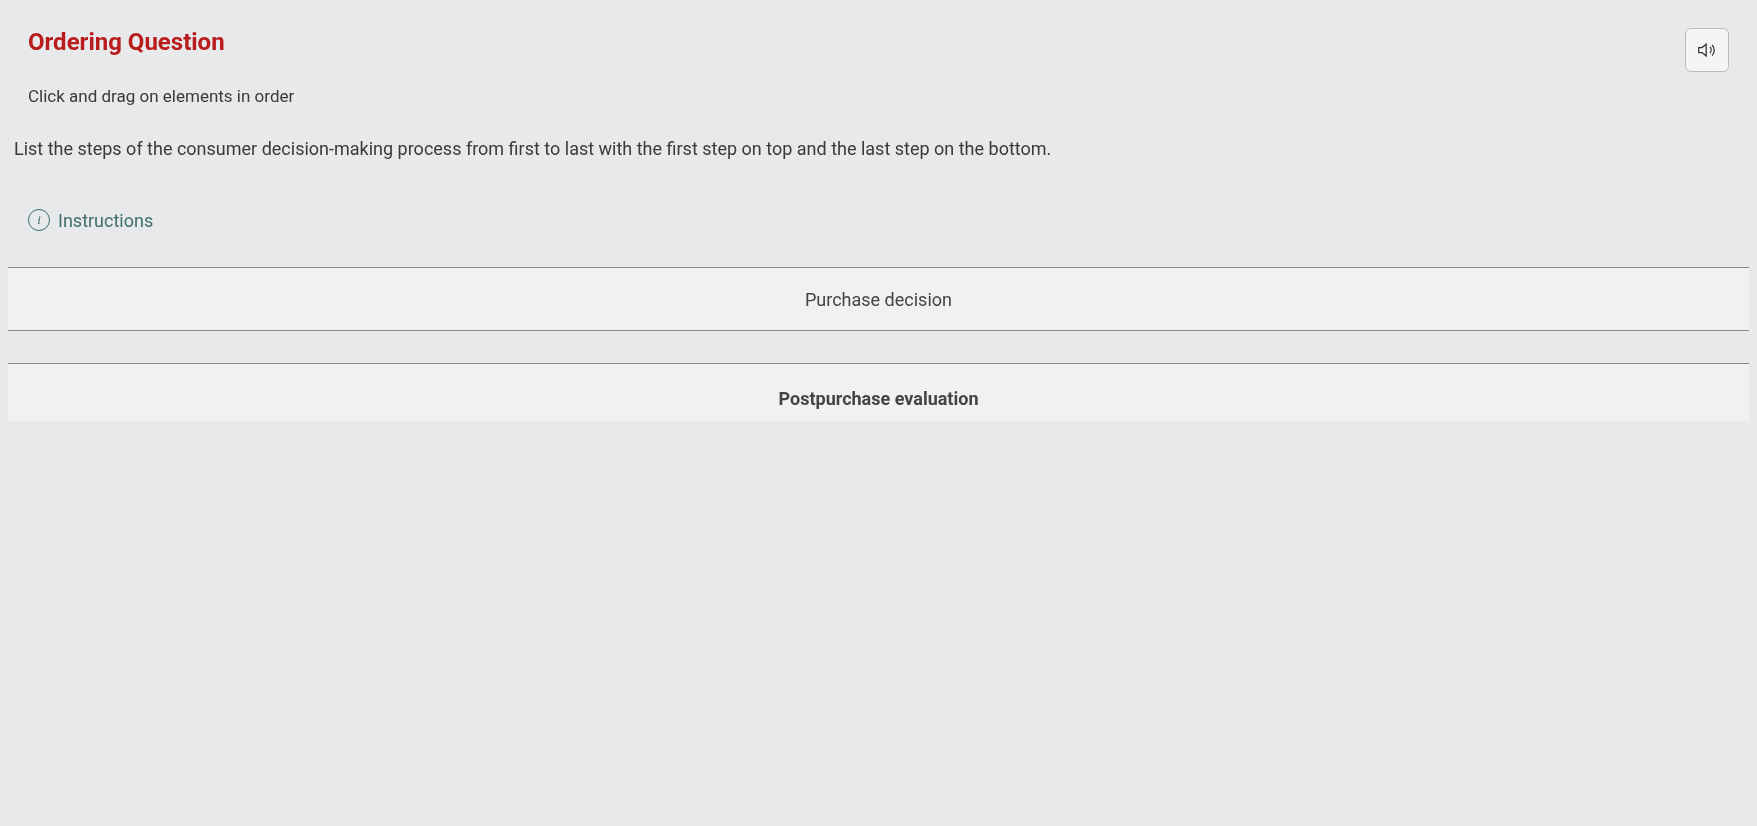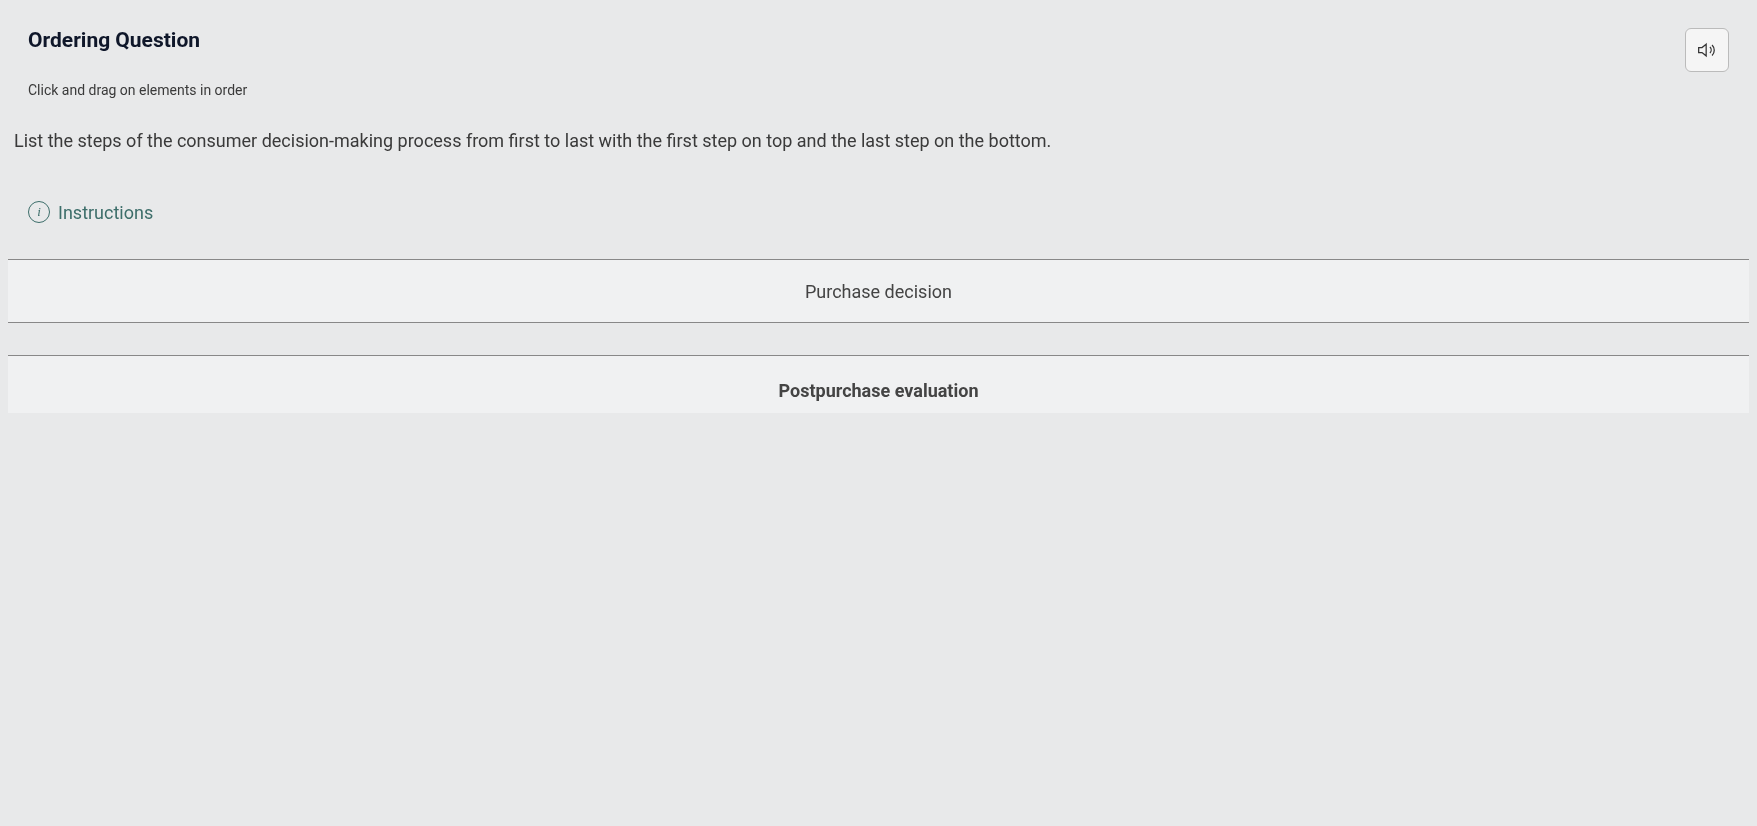--- a/index.html
+++ b/index.html
@@ -22,28 +22,28 @@
       position: relative;
       padding: 0;
     }
     
     .header-section {
       padding: 28px 28px 0 28px;
       position: relative;
     }
     
     .question-type {
-      font-size: 21px;
+      font-size: 24px;
       font-weight: 700;
-      color: #0f172a;
+      color: #b91c1c;
       margin-bottom: 30px;
     }
     
     .instruction-text {
-      font-size: 14px;
+      font-size: 17px;
       color: #3a3a3a;
       margin-bottom: 32px;
     }
     
     .question-prompt {
       font-size: 18px;
       color: #3a3a3a;
       margin-bottom: 50px;
       margin-left: -14px;
     }

